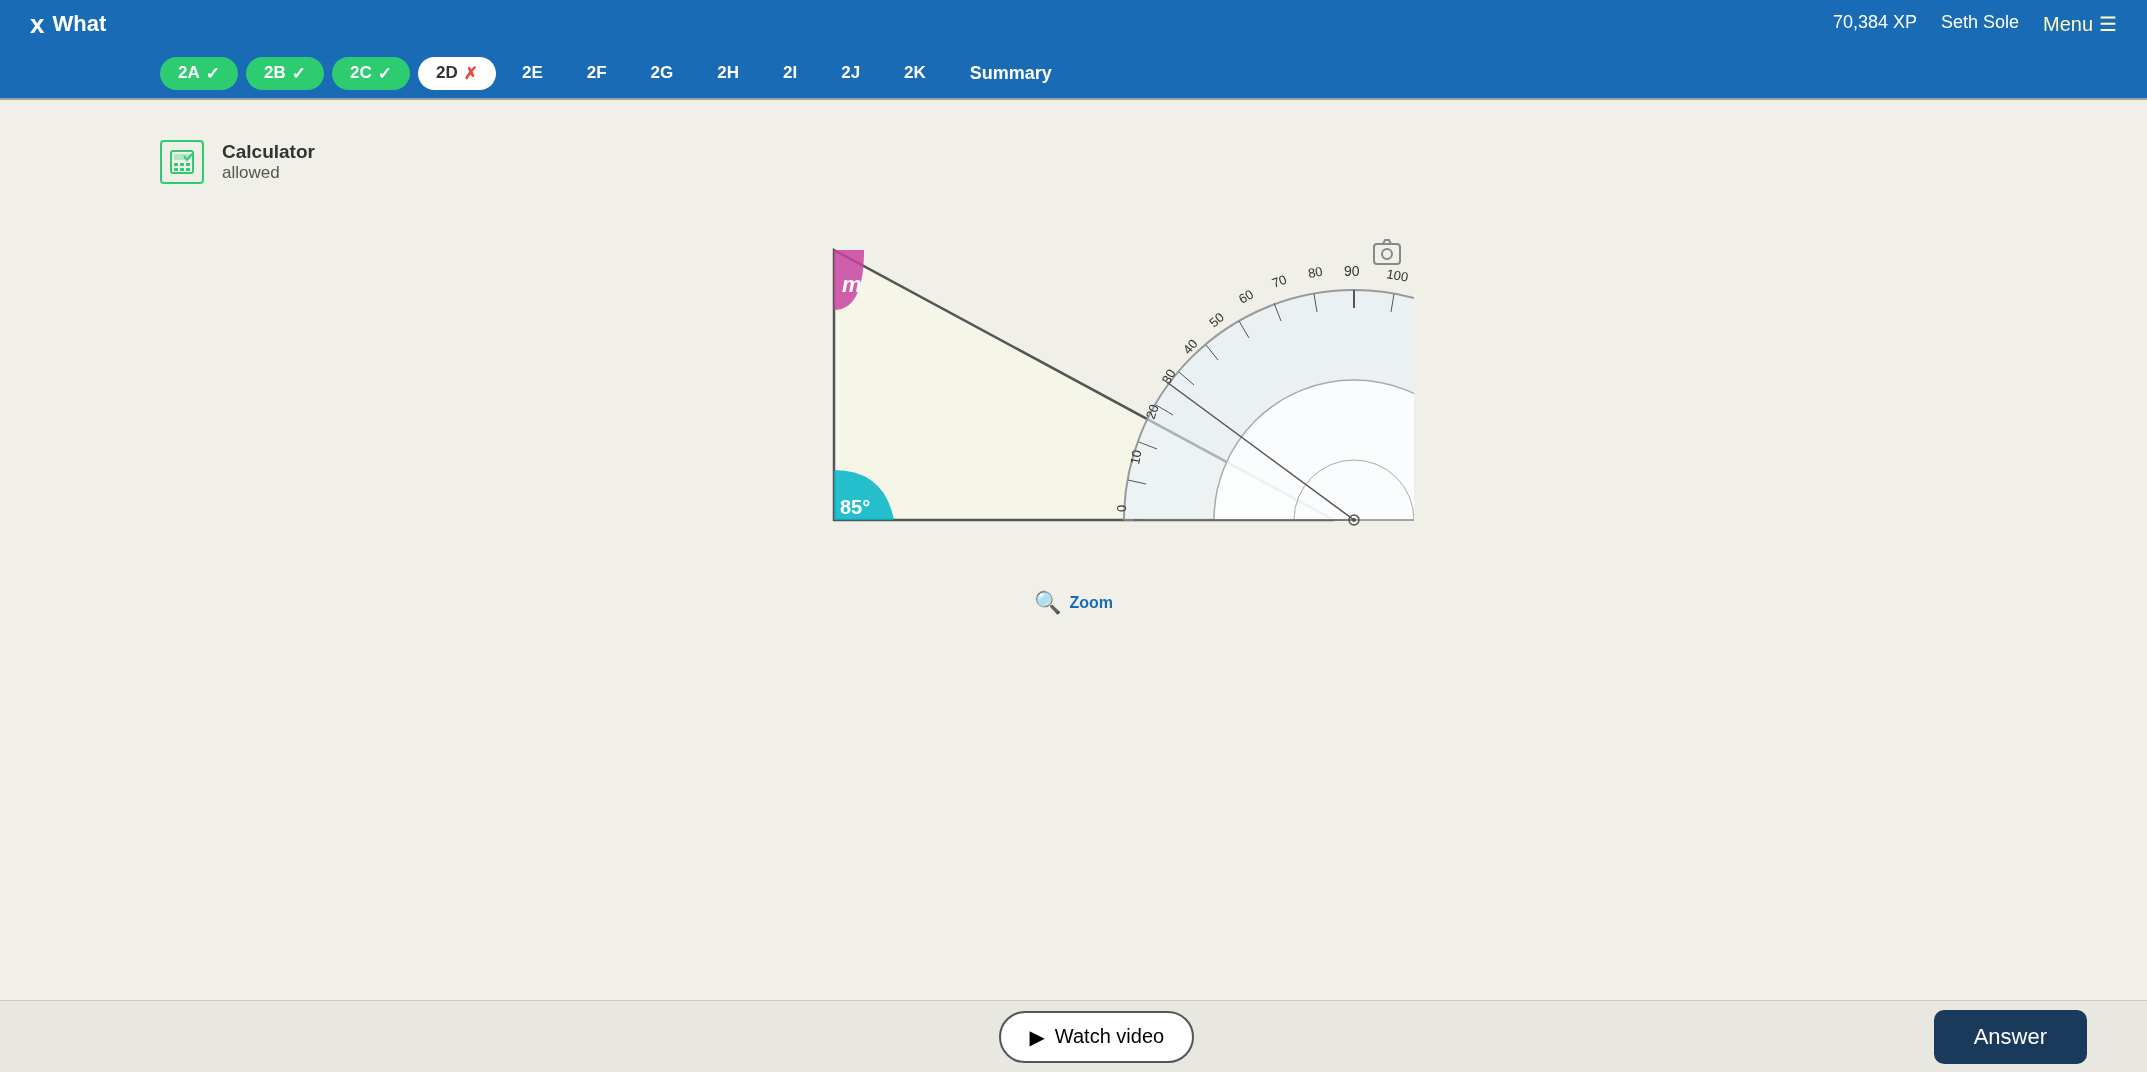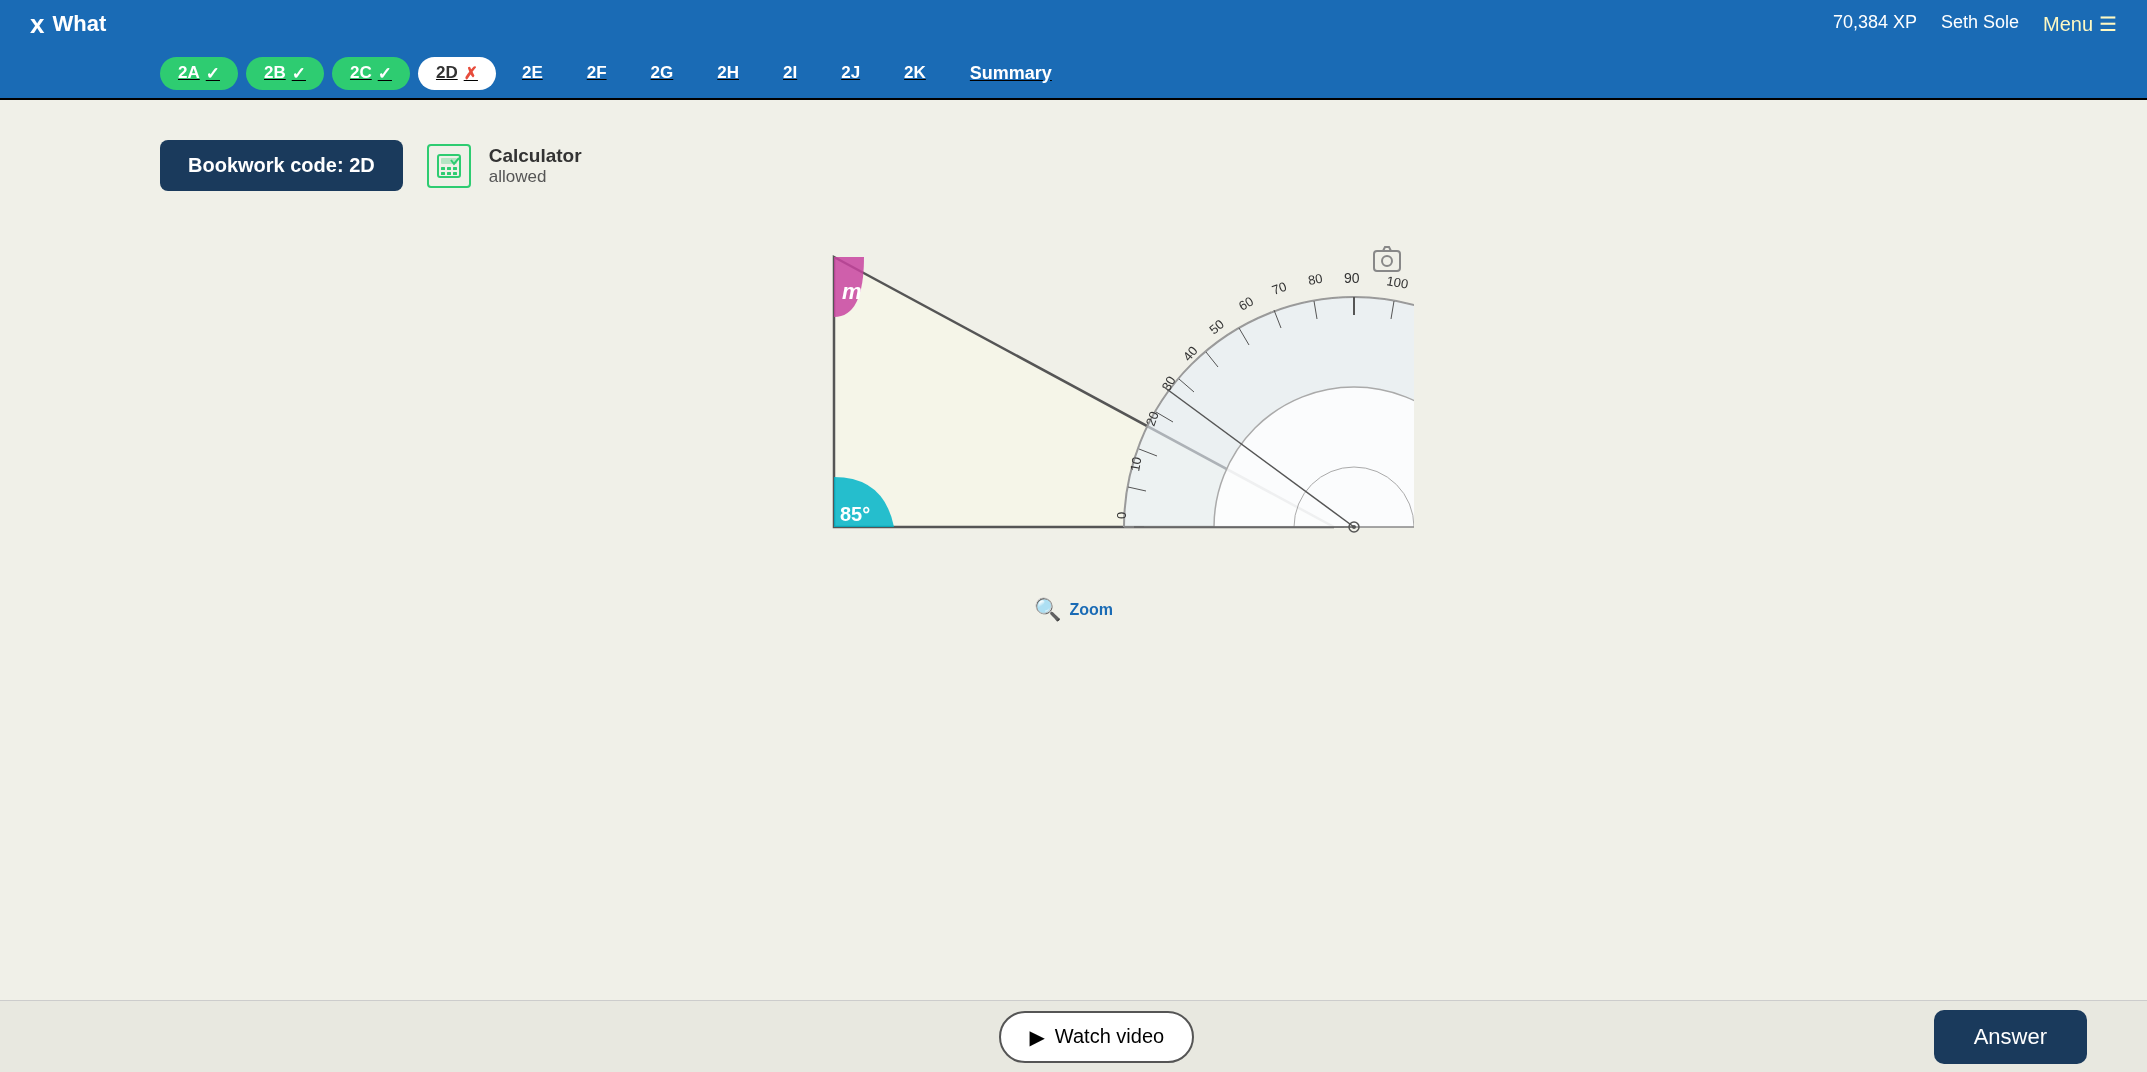--- a/index.html
+++ b/index.html
@@ -51,22 +51,21 @@
     }
 
     
     .nav-tabs {
       background: #1a6bb5;
       padding: 0 76px 0 160px;
       display: flex;
       align-items: center;
       gap: 8px;
       height: 52px;
-      border-bottom: 2px solid #000000;
-      text-decoration: underline;
+      border-bottom: 2px solid #a3a3a3;
     }
     .tab {
       padding: 6px 18px;
       border-radius: 20px;
       font-size: 17px;
       font-weight: 600;
       cursor: pointer;
       color: white;
       display: flex;
       align-items: center;
@@ -279,21 +278,20 @@
       <span>2K</span>
     </div>
   <div class="tab normal summary-tab">
       <span>Summary</span>
     </div>
 </div>
 
 <div class="main-content">
 
   <div class="bookwork-row">
-    <div class="bookwork-badge">Bookwork code: 2D</div>
     <div class="calculator-allowed">
       <div class="calc-icon">
         <svg width="28" height="28" viewBox="0 0 28 28" fill="none">
           <rect x="3" y="3" width="22" height="22" rx="2" stroke="#2ecc71" stroke-width="2"></rect>
           <rect x="6" y="6" width="16" height="6" rx="1" fill="#2ecc71" opacity="0.3"></rect>
           <rect x="6" y="15" width="4" height="3" rx="0.5" fill="#2ecc71"></rect>
           <rect x="12" y="15" width="4" height="3" rx="0.5" fill="#2ecc71"></rect>
           <rect x="18" y="15" width="4" height="3" rx="0.5" fill="#2ecc71"></rect>
           <rect x="6" y="20" width="4" height="3" rx="0.5" fill="#2ecc71"></rect>
           <rect x="12" y="20" width="4" height="3" rx="0.5" fill="#2ecc71"></rect>

